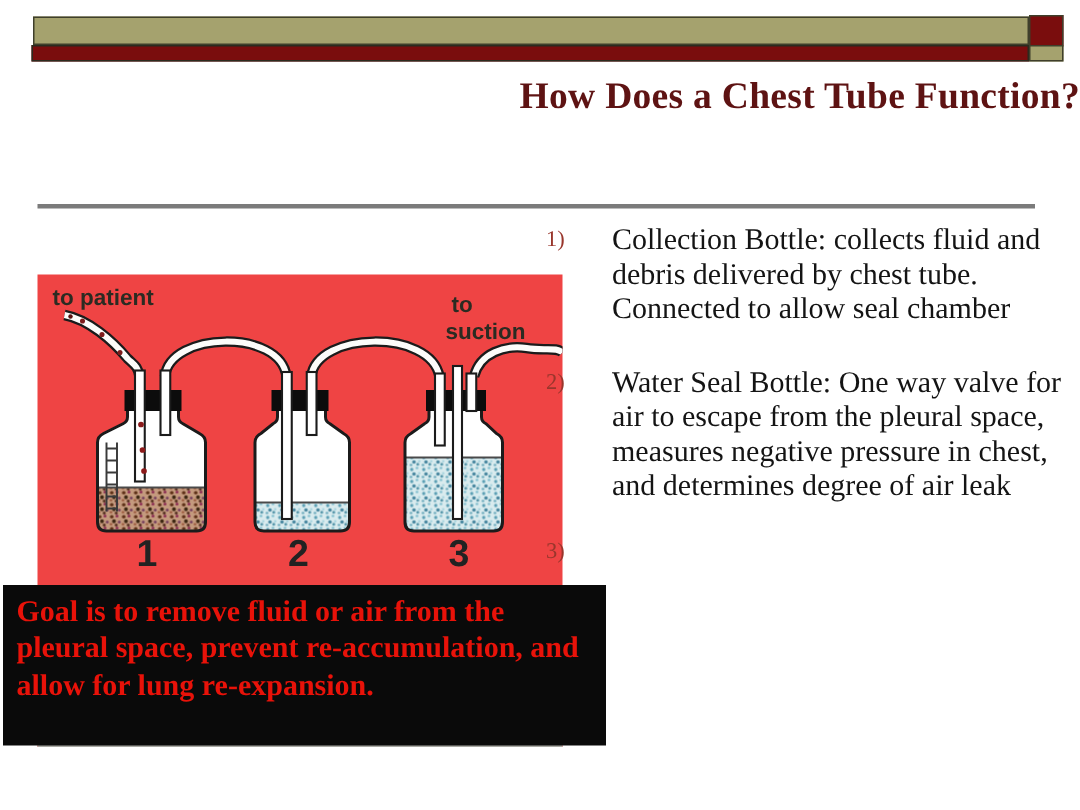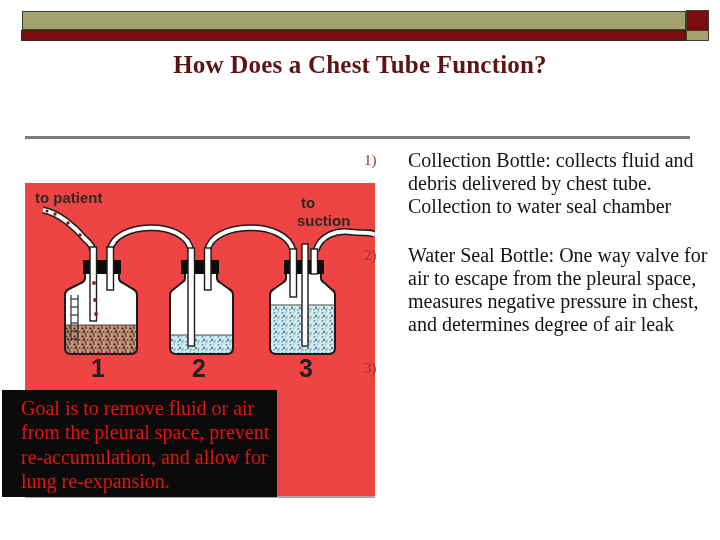--- a/index.html
+++ b/index.html
@@ -19,41 +19,41 @@
   .bar-red{
     position:absolute;left:21px;top:30px;width:665px;height:11px;
     background:var(--maroon,#7A0D0D);border:1px solid #2B2B1F;box-sizing:border-box;
   }
   .bar-khaki-cap{
     position:absolute;left:686px;top:30px;width:23px;height:11px;
     background:var(--khaki,#A5A26E);border:1px solid #3F3F2B;box-sizing:border-box;
   }
   
   .title{
-    position:absolute;left:0;right:0;top:51px;text-align:center;
+    position:absolute;left:0;right:0;top:51px;text-align:right;
     font-size:25px;font-weight:bold;color:var(--title_color,#5E1313);
     letter-spacing:0.2px;
   }
   
   .rule{
     position:absolute;left:25px;top:136px;width:665px;height:3px;
     background:#7B7B7B;
   }
   
   .photo{
     position:absolute;left:25px;top:183px;width:350px;height:315px;
     background:#ef4444;border-bottom:2px solid #A9A9A3;box-sizing:border-box;
   }
   .photo svg{display:block;}
   
   .goal{
-    position:absolute;left:2px;top:390px;width:275px;height:107px;
+    position:absolute;left:2px;top:390px;width:402px;height:107px;
     background:var(--goal_bg,#0A0A0A);color:var(--goal_color,#E81209);
-    font-weight:normal;font-size:20px;line-height:1.22;
-    padding:6px 6px 0 19px;box-sizing:border-box;z-index:3;
+    font-weight:bold;font-size:20px;line-height:1.22;
+    padding:6px 6px 0 9px;box-sizing:border-box;z-index:3;
   }
   
   .list{position:absolute;left:364px;top:149px;width:352px;}
   .item{display:flex;margin-bottom:26px;}
   .item:nth-child(2){margin-bottom:21px;}
   .marker{
     flex:0 0 44px;width:44px;font-size:15px;padding-top:3px;
     color:var(--marker_color,#99362C);
   }
   .itemtext{
@@ -183,21 +183,21 @@
       <text x="174" y="194" text-anchor="middle" font-family="Liberation Sans, sans-serif" font-size="25" font-weight="800" fill="#222222">2</text>
       <text x="281" y="194" text-anchor="middle" font-family="Liberation Sans, sans-serif" font-size="25" font-weight="800" fill="#222222">3</text>
     </svg>
   </div>
 
   <div class="goal">Goal is to remove fluid or air from the pleural space, prevent re-accumulation, and allow for lung re-expansion.</div>
 
   <div class="list">
     <div class="item">
       <div class="marker">1)</div>
-      <div class="itemtext"><span class="term">Collection Bottle</span><span>: collects fluid and debris delivered by chest tube. Collection to water seal chamber</span></div>
+      <div class="itemtext"><span class="term">Collection Bottle</span><span>: collects fluid and debris delivered by chest tube. Connected to allow seal chamber</span></div>
     </div>
     <div class="item">
       <div class="marker">2)</div>
       <div class="itemtext"><span class="term">Water Seal Bottle</span><span>: One way valve for air to escape from the pleural space, measures negative pressure in chest, and determines degree of air leak</span></div>
     </div>
     <div class="item">
       <div class="marker">3)</div>
     </div>
   </div>
 

